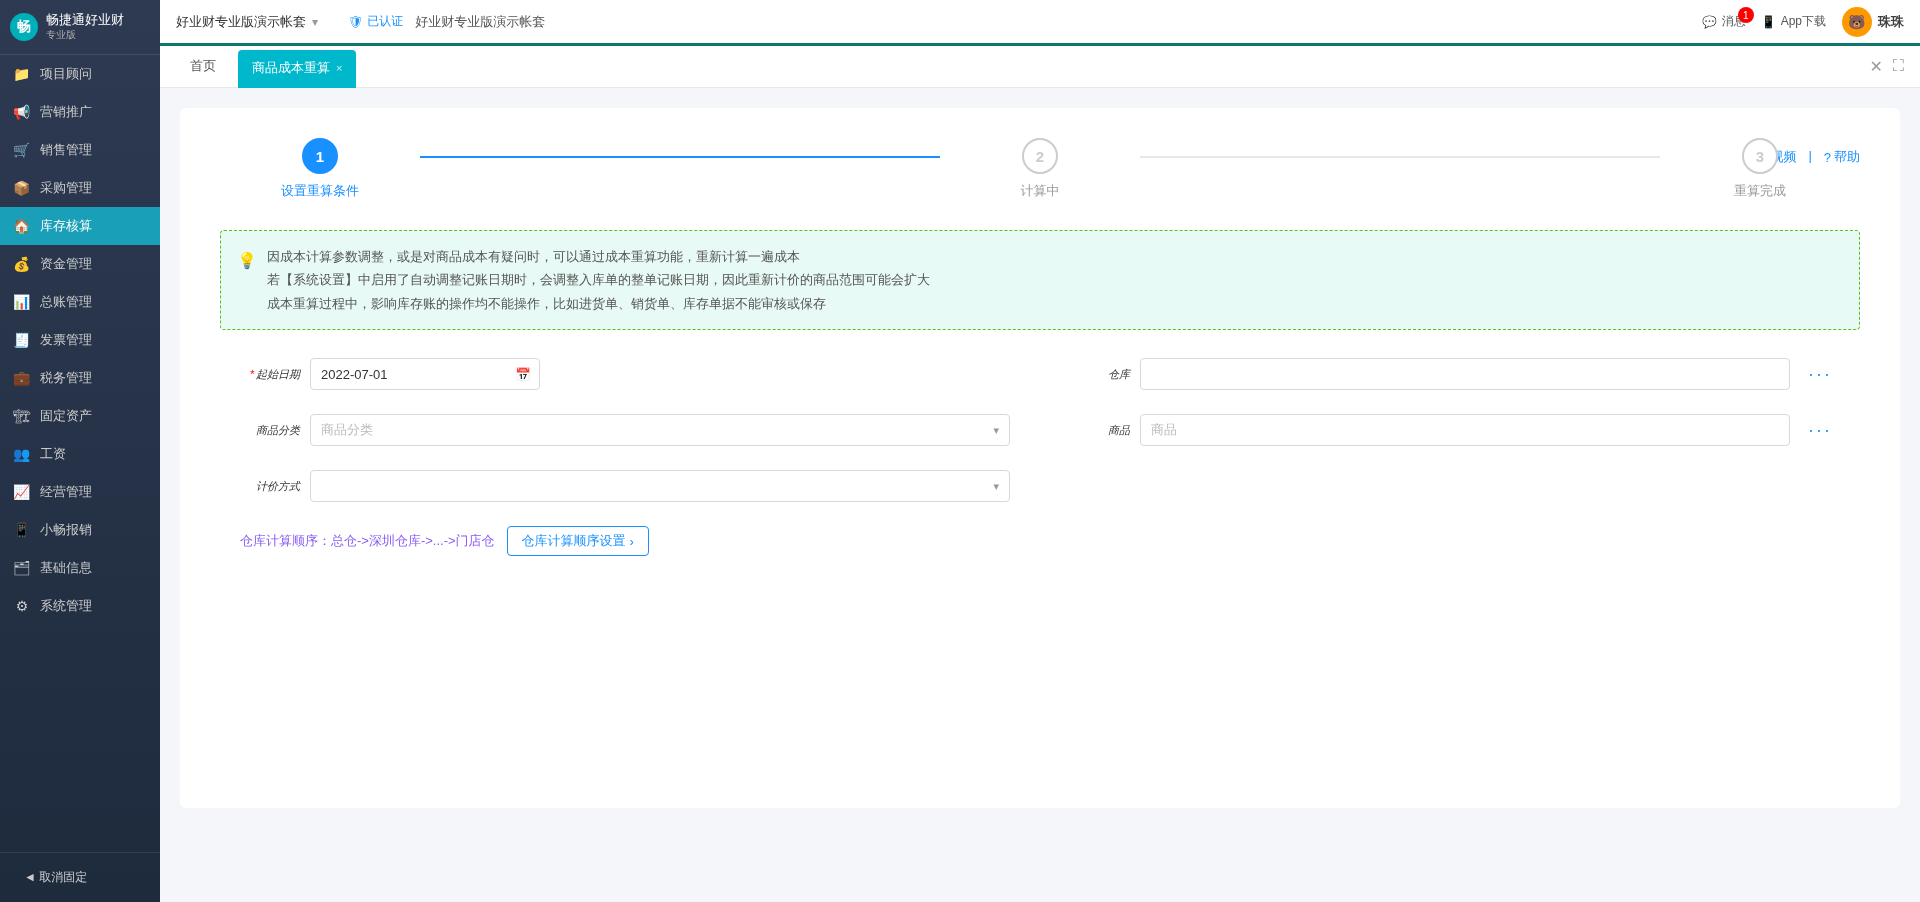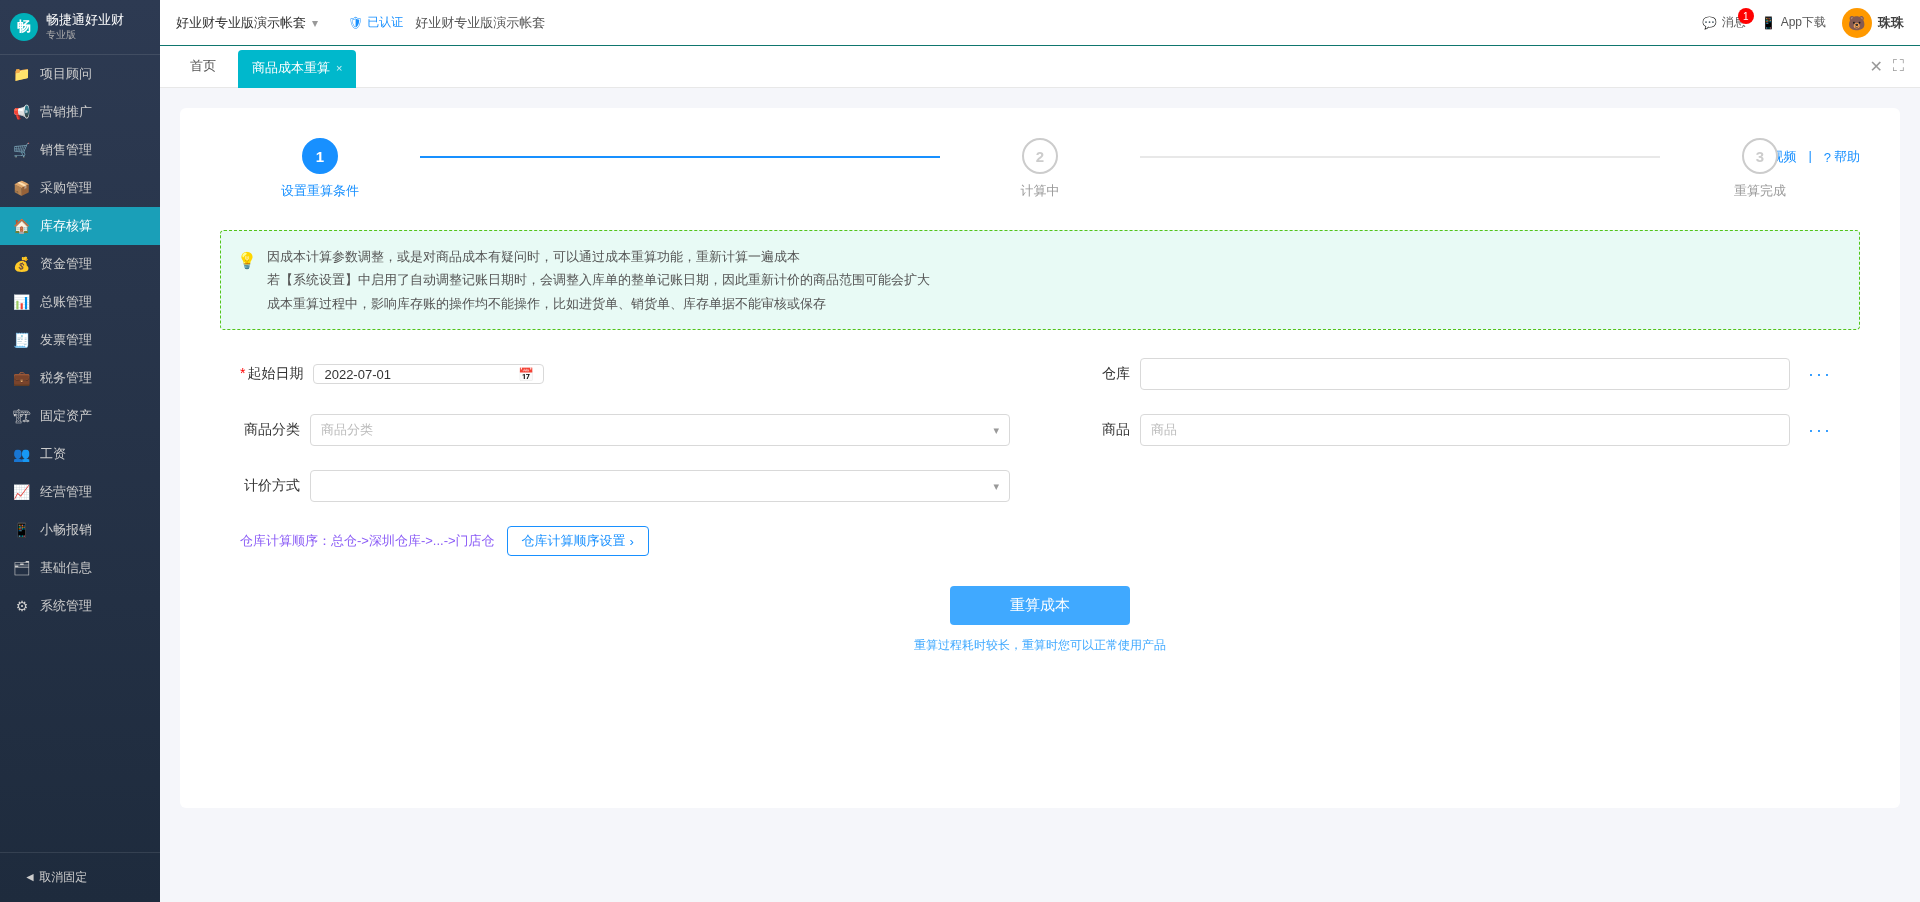--- a/index.html
+++ b/index.html
@@ -70,21 +70,21 @@
       background: #f0f2f5;
     }
 
     
     .topbar {
       background: #fff;
       height: 46px;
       display: flex;
       align-items: center;
       padding: 0 16px;
-      border-bottom: 1px solid #0f766e;
+      border-bottom: 3px solid #0f766e;
       gap: 12px;
       flex-shrink: 0;
     }
     .topbar-account {
       display: flex;
       align-items: center;
       gap: 6px;
       color: #333;
       font-size: 13px;
       cursor: pointer;
@@ -291,44 +291,45 @@
       gap: 60px;
     }
     .form-field {
       display: flex;
       align-items: center;
       gap: 10px;
       flex: 1;
     }
     .form-label {
       color: #333;
-      font-size: 14px;
+      font-size: 11px;
       white-space: nowrap;
       min-width: 60px;
       text-align: right;
+      font-style: italic;
     }
     .required-star { color: red; margin-right: 2px; }
     .form-input {
       border: 1px solid #d9d9d9;
       border-radius: 4px;
       padding: 5px 10px;
       font-size: 13px;
       color: #333;
       background: #fff;
       height: 32px;
       min-width: 160px;
       flex: 1;
       cursor: pointer;
     }
     .form-input-date {
       display: flex;
       align-items: center;
       border: 1px solid #d9d9d9;
       border-radius: 4px;
-      height: 20px;
+      height: 32px;
       min-width: 200px;
       background: #fff;
     }
     .form-input-date input {
       border: none; outline: none;
       padding: 0 10px;
       font-size: 13px;
       color: #333;
       flex: 1;
       background: transparent;
@@ -625,23 +626,17 @@
         </div>
 
         <div class="warehouse-row">
           <span class="warehouse-label">仓库计算顺序：总仓-&gt;深圳仓库-&gt;...-&gt;门店仓</span>
           <button class="warehouse-btn">
             <span>仓库计算顺序设置</span>
             <span>›</span>
           </button>
         </div>
 
-        <div class="calc-section">
-          <button class="calc-btn">
-            <span>重算成本</span>
-          </button>
-          <span class="calc-hint">重算过程耗时较长，重算时您可以正常使用产品</span>
-        </div>
 
       </div>
     </div>
   </div>
 </div>
 
 </body></html>

